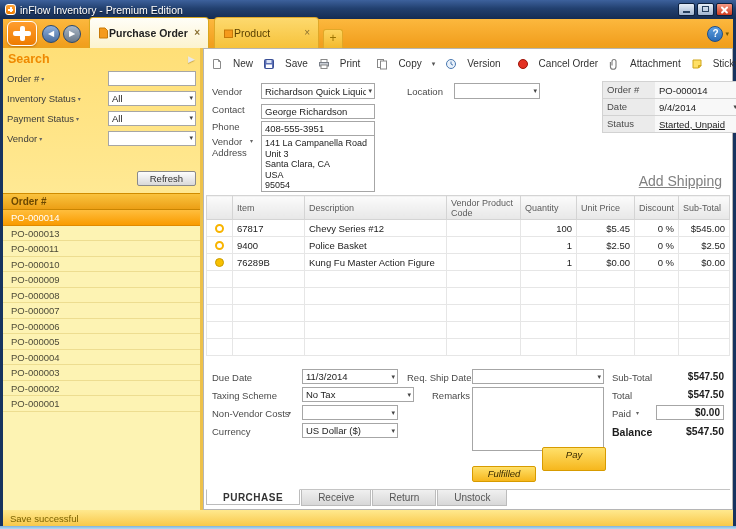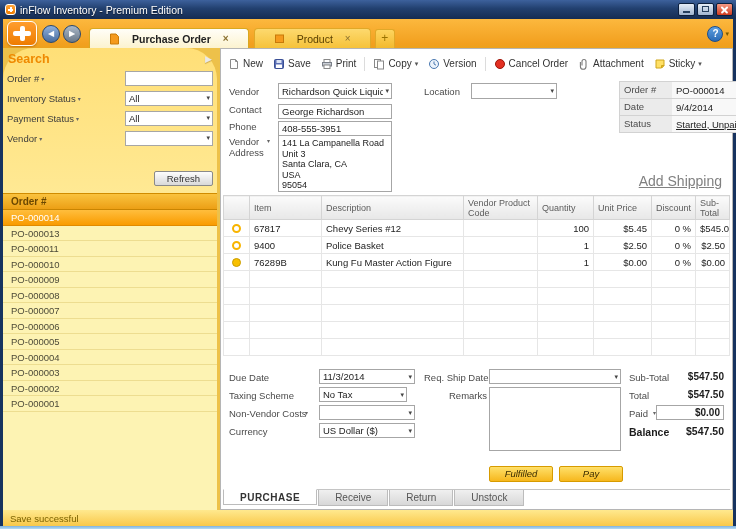--- a/index.html
+++ b/index.html
@@ -31,39 +31,39 @@
     background:linear-gradient(180deg,#fcb83e 0%,#f2a01f 85%,#eda11c 100%);
     display:flex; align-items:center; padding:0 4px; }
   .logo { width:30px; height:25px; border-radius:6px; margin-right:5px; position:relative;
     background:linear-gradient(#ff9d2e,#ee7c00); border:1px solid #fff; box-shadow:0 1px 2px rgba(120,60,0,.4); }
   .logo::before { content:""; position:absolute; left:50%; top:4px; bottom:4px; width:5px; margin-left:-2.5px; background:#fff; border-radius:2px; }
   .logo::after { content:""; position:absolute; top:50%; left:5px; right:5px; height:5px; margin-top:-2.5px; background:#fff; border-radius:2px; }
   .navbtn { width:18px; height:18px; border-radius:50%; border:1px solid #27466f; color:#fff; font-size:8px;
     display:flex; align-items:center; justify-content:center; margin-right:3px; }
   .navbtn.back { background:linear-gradient(#8fb0dc,#4a6d9e); }
   .navbtn.fwd  { background:linear-gradient(#aab8c8,#6a7888); }
-  .tab { align-self:flex-end; height:20px; display:flex; align-items:center; gap:12px;
-    padding:0 19px; border-radius:4px 4px 0 0; margin-left:5px; font-size:10.5px; }
+  .tab { align-self:flex-end; height:31px; display:flex; align-items:center; gap:0;
+    padding:0 8px; border-radius:4px 4px 0 0; margin-left:5px; font-size:10.5px; }
   .tab.active { background:linear-gradient(#fffef8,#fcf3cf); border:1px solid #d8a820; border-bottom:none; color:#222; font-weight:bold; min-width:120px; }
   .tab.inactive { background:linear-gradient(#fdd96e,#f6c23a); border:1px solid #e0a828; border-bottom:none; color:#5a4000; min-width:105px; }
   .tabclose { margin-left:auto; color:#8a7030; font-size:10px; line-height:10px; }
   .newtab { align-self:flex-end; width:20px; height:19px; margin-left:4px; border-radius:3px 3px 0 0;
     background:linear-gradient(#fdd45f,#f3b92e); border:1px solid #e0a828; border-bottom:none;
     color:#9a7200; font-size:12px; text-align:center; line-height:17px; }
   .helpwrap { margin-left:auto; display:flex; align-items:center; gap:2px; }
   .helpbtn { width:16px; height:16px; border-radius:50%; background:linear-gradient(#5fa0e0,#2a6ab5);
     border:1px solid #1c4d8a; color:#fff; font-size:10px; font-weight:bold; display:flex; align-items:center; justify-content:center; }
   .helpcaret { color:#7a5800; font-size:7px; }
 
   
   .bodyarea { position:absolute; top:48px; left:3px; right:3px; bottom:19px; display:flex; gap:3px; background:#edc14a; }
 
   
-  .sidebar { width:214px; display:flex; flex-direction:column;
-    background:linear-gradient(180deg,#ffdf77 0%,#ffeda0 45%,#fff6bf 100%); padding-top:2px;border-radius:31px; }
+  .sidebar { width:197px; display:flex; flex-direction:column;
+    background:linear-gradient(180deg,#ffdf77 0%,#ffeda0 45%,#fff6bf 100%); padding-top:2px; }
   .search-head { height:18px; display:flex; align-items:center; padding:0 5px; }
   .search-title { color:#ef8900; font-weight:bold; font-size:12.5px; }
   .collapse { margin-left:auto; color:#e9e9e9; font-size:9px; text-shadow:0 1px 1px rgba(120,80,0,.4); }
   .filter-row { height:20px; display:flex; align-items:center; padding:0 4px; font-size:9.5px; color:#3c3c3c; }
   .fcaret { font-size:6px; color:#666; margin-left:2px; }
   .fbox { margin-left:auto; width:88px; height:15px; }
   input.tbox { border:1px solid #a6a6a6; background:#fff; font-size:9.5px; color:#222; padding:0 3px; width:100%; height:100%; }
   .combo { display:flex; align-items:center; border:1px solid #a6a6a6; background:#fff; padding:0 2px 0 3px; font-size:9.5px; color:#222; height:100%; }
   .combo .ctext { flex:1; overflow:hidden; white-space:nowrap; }
   .combo .caret { font-size:7px; color:#444; margin-left:2px; }
@@ -73,21 +73,21 @@
   .list-header { margin-top:5px; height:17px; background:linear-gradient(#fac33f,#ec9f15);
     border-top:1px solid #d18c00; border-bottom:1px solid #c98400; color:#6b4700; font-weight:bold;
     font-size:10px; display:flex; align-items:center; padding:0 8px; }
   .order-list { flex:1; background:#fdf3b3; overflow:hidden; }
   .order-item { height:15.5px; line-height:15.5px; padding:0 8px; font-size:9.5px; color:#4c4a38; border-bottom:1px solid rgba(190,155,40,.25); }
   .order-item.selected { background:linear-gradient(#ffbe3d,#f99b00); color:#fff; border-bottom-color:#e08a00; }
 
   
   .main { flex:1; position:relative; background:#fff; border:1px solid #b5b5b5; }
   .toolbar { position:absolute; left:2px; top:4px; right:2px; height:21px; display:flex; align-items:center; font-size:10px; color:#333; }
-  .tbtn { display:flex; align-items:center; gap:3px; padding:2px 5px; border-radius:2px; white-space:nowrap;text-align:center; }
+  .tbtn { display:flex; align-items:center; gap:10px; padding:2px 5px; border-radius:2px; white-space:nowrap;text-align:center; }
   .tsep { width:1px; height:14px; background:#dcdcdc; margin:0 3px; }
   .tcaret { font-size:7px; color:#555; }
 
   .flabel { position:absolute; font-size:9.5px; color:#4a4a4a; white-space:nowrap; }
   .fctrl { position:absolute; }
   .address-box { position:absolute; border:1px solid #a6a6a6; background:#fff; font-size:9px; line-height:10.5px;
     padding:2px 3px; color:#222; white-space:pre-line; overflow:hidden; }
   .info-panel { position:absolute; border-top:1px solid #d2d2d2; }
   .info-row { display:flex; height:17px; border:1px solid #d2d2d2; border-top:none; }
   .info-label { width:52px; background:#ebebeb; font-size:9.5px; color:#4a4a4a; padding:2px 4px; }
@@ -472,21 +472,21 @@
 
       <span class="flabel" style="left:8px;top:323px">Due Date</span>
       <span class="fctrl" style="left:98px;top:320px;width:96px;height:15px">
         <span class="combo">
             <span class="ctext">11/3/2014</span>
             <span class="caret">▾</span>
           </span>
       </span>
 
       <span class="flabel" style="left:8px;top:341px">Taxing Scheme</span>
-      <span class="fctrl" style="left:98px;top:338px;width:88px;height:15px">
+      <span class="fctrl" style="left:98px;top:338px;width:112px;height:15px">
         <span class="combo">
             <span class="ctext">No Tax</span>
             <span class="caret">▾</span>
           </span>
       </span>
 
       <span class="flabel" style="left:8px;top:359px"><span>Non-Vendor Costs</span></span>
       <span class="flabel" style="left:84px;top:360px;font-size:6px;color:#666">▾</span>
       <span class="fctrl" style="left:98px;top:356px;width:96px;height:15px">
         <span class="combo">
@@ -521,21 +521,21 @@
       <span class="moneyval" style="right:8px;top:340px">$547.50</span>
 
       <span class="flabel" style="left:408px;top:359px">Paid</span>
       <span class="flabel" style="left:432px;top:360px;font-size:6px;color:#666">▾</span>
       <span class="paid-box" style="right:8px;top:356px;width:68px;height:15px">$0.00</span>
 
       <span class="flabel balance-label" style="left:408px;top:377px">Balance</span>
       <span class="moneyval balance-val" style="right:8px;top:376px">$547.50</span>
 
       <span class="goldbtn" style="left:268px;top:417px;width:64px;height:16px">Fulfilled</span>
-      <span class="goldbtn" style="left:338px;top:417px;width:64px;height:16px">Pay</span>
+      <span class="goldbtn" style="left:338px;top:398px;width:64px;height:24px">Pay</span>
 
       <div class="bottom-tabs">
         <span class="btab active">PURCHASE</span>
         <span class="btab">Receive</span>
         <span class="btab">Return</span>
         <span class="btab">Unstock</span>
       </div>
     </div>
   </div>
 

